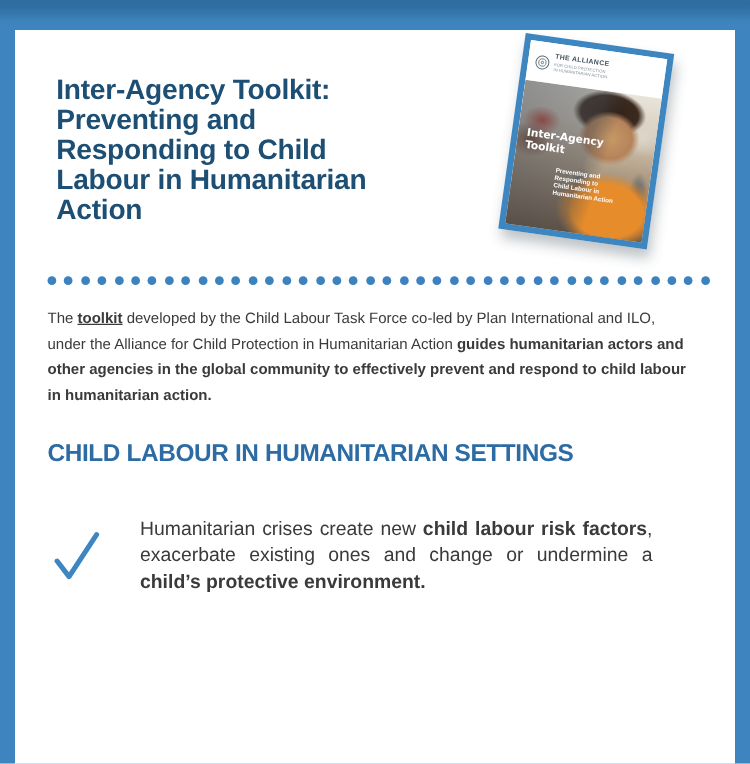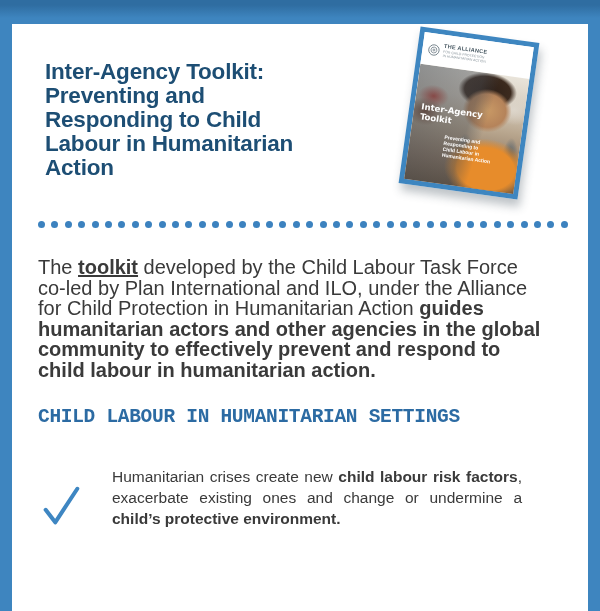--- a/index.html
+++ b/index.html
@@ -70,31 +70,31 @@
     font-size:5px;line-height:6px;font-weight:bold;color:#fff;white-space:pre-line;
   }
   
   .dots{
     margin-top:40px;width:530px;height:8px;
     display:flex;justify-content:space-between;align-items:center;
   }
   .dot{width:7px;height:7px;border-radius:50%;background:var(--dot);flex:none;}
   
   .intro{
-    margin:29px 0 0 0;max-width:512px;
-    font-size:20px;line-height:20.5px;color:var(--body);
+    margin:16px 0 0 0;max-width:512px;
+    font-size:12px;line-height:20.5px;color:var(--body);
   }
   
   .section-heading{
     margin:26px 0 0 0;
-    font-family:Liberation Mono, monospace;font-weight:bold;
+    font-family:Liberation Sans, sans-serif;font-weight:bold;
     font-size:19.5px;letter-spacing:-0.3px;white-space:nowrap;
     color:var(--heading);
   }
-  .item{display:flex;align-items:flex-end;}
+  .item{display:flex;align-items:center;}
   .item-1{margin-top:38px;}
   .item-2{margin-top:46px;}
   .check{width:46px;height:46px;flex:none;margin-right:28px;}
   .check path{stroke:var(--check);stroke-width:4.2;fill:none;stroke-linecap:round;stroke-linejoin:round;}
   .item p{
     margin:0;width:410px;text-align:justify;
     font-size:15.5px;line-height:21px;color:var(--body);
   }
   .emblem{width:13px;height:13px;flex:none;}
   .emblem circle{stroke:#5a6b75;fill:none;}

